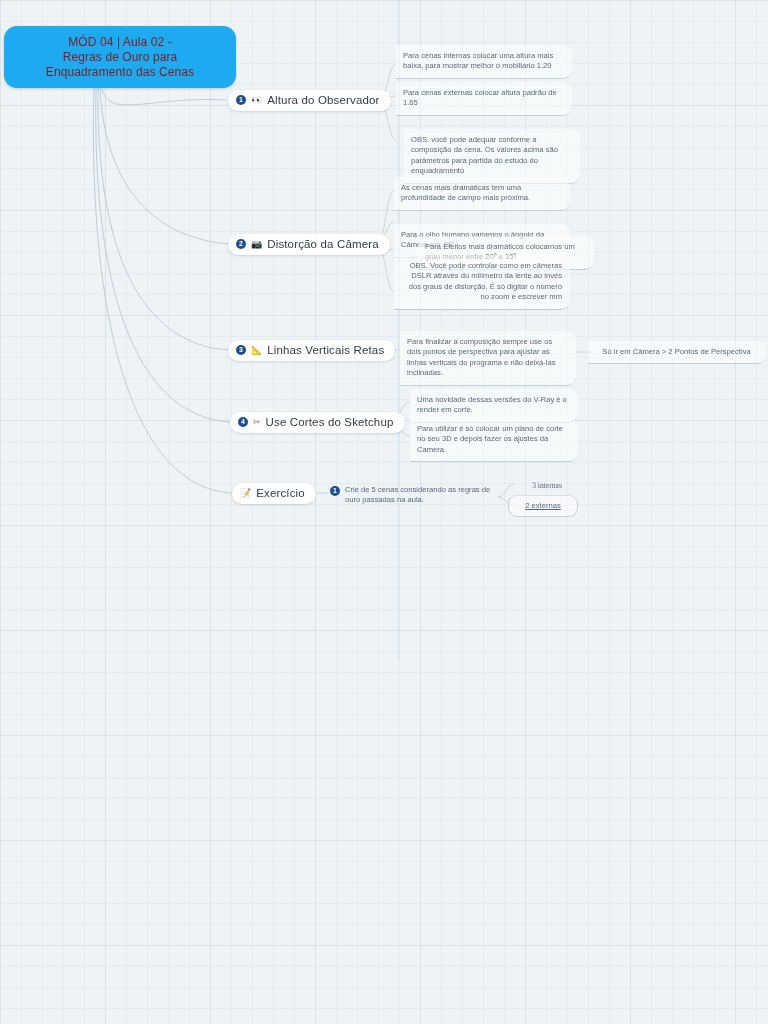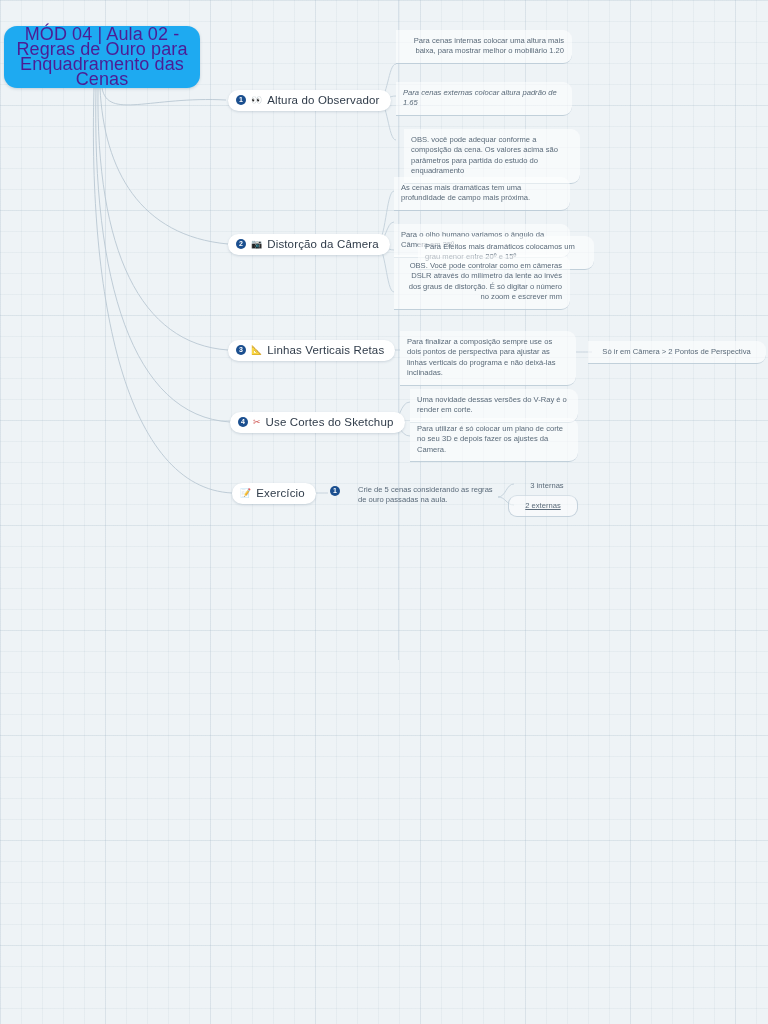--- a/index.html
+++ b/index.html
@@ -49,31 +49,31 @@
     left: 0; top: 0;
     width: 768px; height: 1024px;
     pointer-events: none;
   }
 
   
   #root-node {
     position: absolute;
     left: 4px;
     top: 26px;
-    width: 196px;
+    width: 232px;
     height: 62px;
     border-radius: 13px;
     background: #1eaaf1;
-    color: #4c1d95;
+    color: #7f1d1d;
     display: flex;
     flex-direction: column;
     align-items: center;
     justify-content: center;
     text-align: center;
-    font-size: 18px;
+    font-size: 12px;
     line-height: 15px;
     box-shadow: 0 1px 3px rgba(40,80,110,0.22);
     letter-spacing: 0.1px;
   }
 
   
   .branch-node {
     position: absolute;
     display: flex;
     align-items: center;
@@ -122,21 +122,21 @@
     padding: 6px 8px 6px 7px;
     box-sizing: border-box;
     z-index: 3;
   }
   .leaf.last { border-bottom: 1px solid rgba(175,193,207,0.75); }
 
   .leaf-inline {
     position: absolute;
     display: flex;
     align-items: flex-start;
-    gap: 18px;
+    gap: 5px;
     z-index: 3;
   }
   .leaf-inline .leaf-text {
     font-size: 7.6px;
     line-height: 10.4px;
     color: #5a6a79;
   }
 
   .tiny-node {
     position: absolute;
@@ -199,22 +199,22 @@
   <span>Regras de Ouro para</span>
   <span>Enquadramento das Cenas</span>
 </div>
 
 <div class="branch-node" style="left:228px; top:90px;">
   <span class="badge">1</span>
   <span class="mini-icon">👀</span>
   <span class="branch-label">Altura do Observador</span>
 </div>
 
-<div class="leaf" style="left:396px; top:30px; width:176px;text-align:right;">Para cenas internas colocar uma altura mais baixa, para mostrar melhor o mobiliário 1.20</div>
-<div class="leaf" style="left:396px; top:82px; width:176px;font-style:italic;">Para cenas externas colocar altura padrão de 1.65</div>
+<div class="leaf" style="left:396px; top:45px; width:176px;">Para cenas internas colocar uma altura mais baixa, para mostrar melhor o mobiliário 1.20</div>
+<div class="leaf" style="left:396px; top:82px; width:176px;">Para cenas externas colocar altura padrão de 1.65</div>
 <div class="leaf last" style="left:396px; top:129px; width:176px;margin-left:8px;">OBS. você pode adequar conforme a composição da cena. Os valores acima são parâmetros para partida do estudo do enquadramento</div>
 
 <div class="branch-node" style="left:228px; top:234px;">
   <span class="badge">2</span>
   <span class="mini-icon">📷</span>
   <span class="branch-label">Distorção da Câmera</span>
 </div>
 
 <div class="leaf" style="left:394px; top:177px; width:176px;">As cenas mais dramáticas tem uma profundidade de campo mais próxima.</div>
 <div class="leaf" style="left:394px; top:224px; width:176px;">Para o olho humano variamos o ângulo da Câmera em 35º</div>
@@ -243,14 +243,14 @@
 <div class="branch-node" style="left:232px; top:483px;">
   <span class="mini-icon">📝</span>
   <span class="branch-label">Exercício</span>
 </div>
 
 <div class="leaf-inline" style="left:330px; top:485px; width:172px;">
   <span class="badge" style="margin-top:1px;">1</span>
   <span class="leaf-text">Crie de 5 cenas considerando as regras de ouro passadas na aula.</span>
 </div>
 
-<div class="tiny-node" style="left:514px; top:476px; width:66px; text-align:center;">3 internas</div>
+<div class="tiny-node" style="left:514px; top:476px; width:66px; text-align:center;font-family:Liberation Serif, serif;">3 internas</div>
 <div class="tiny-node boxed" style="left:508px; top:495px; width:70px; text-align:center;">2 externas</div>
 
 </body></html>

